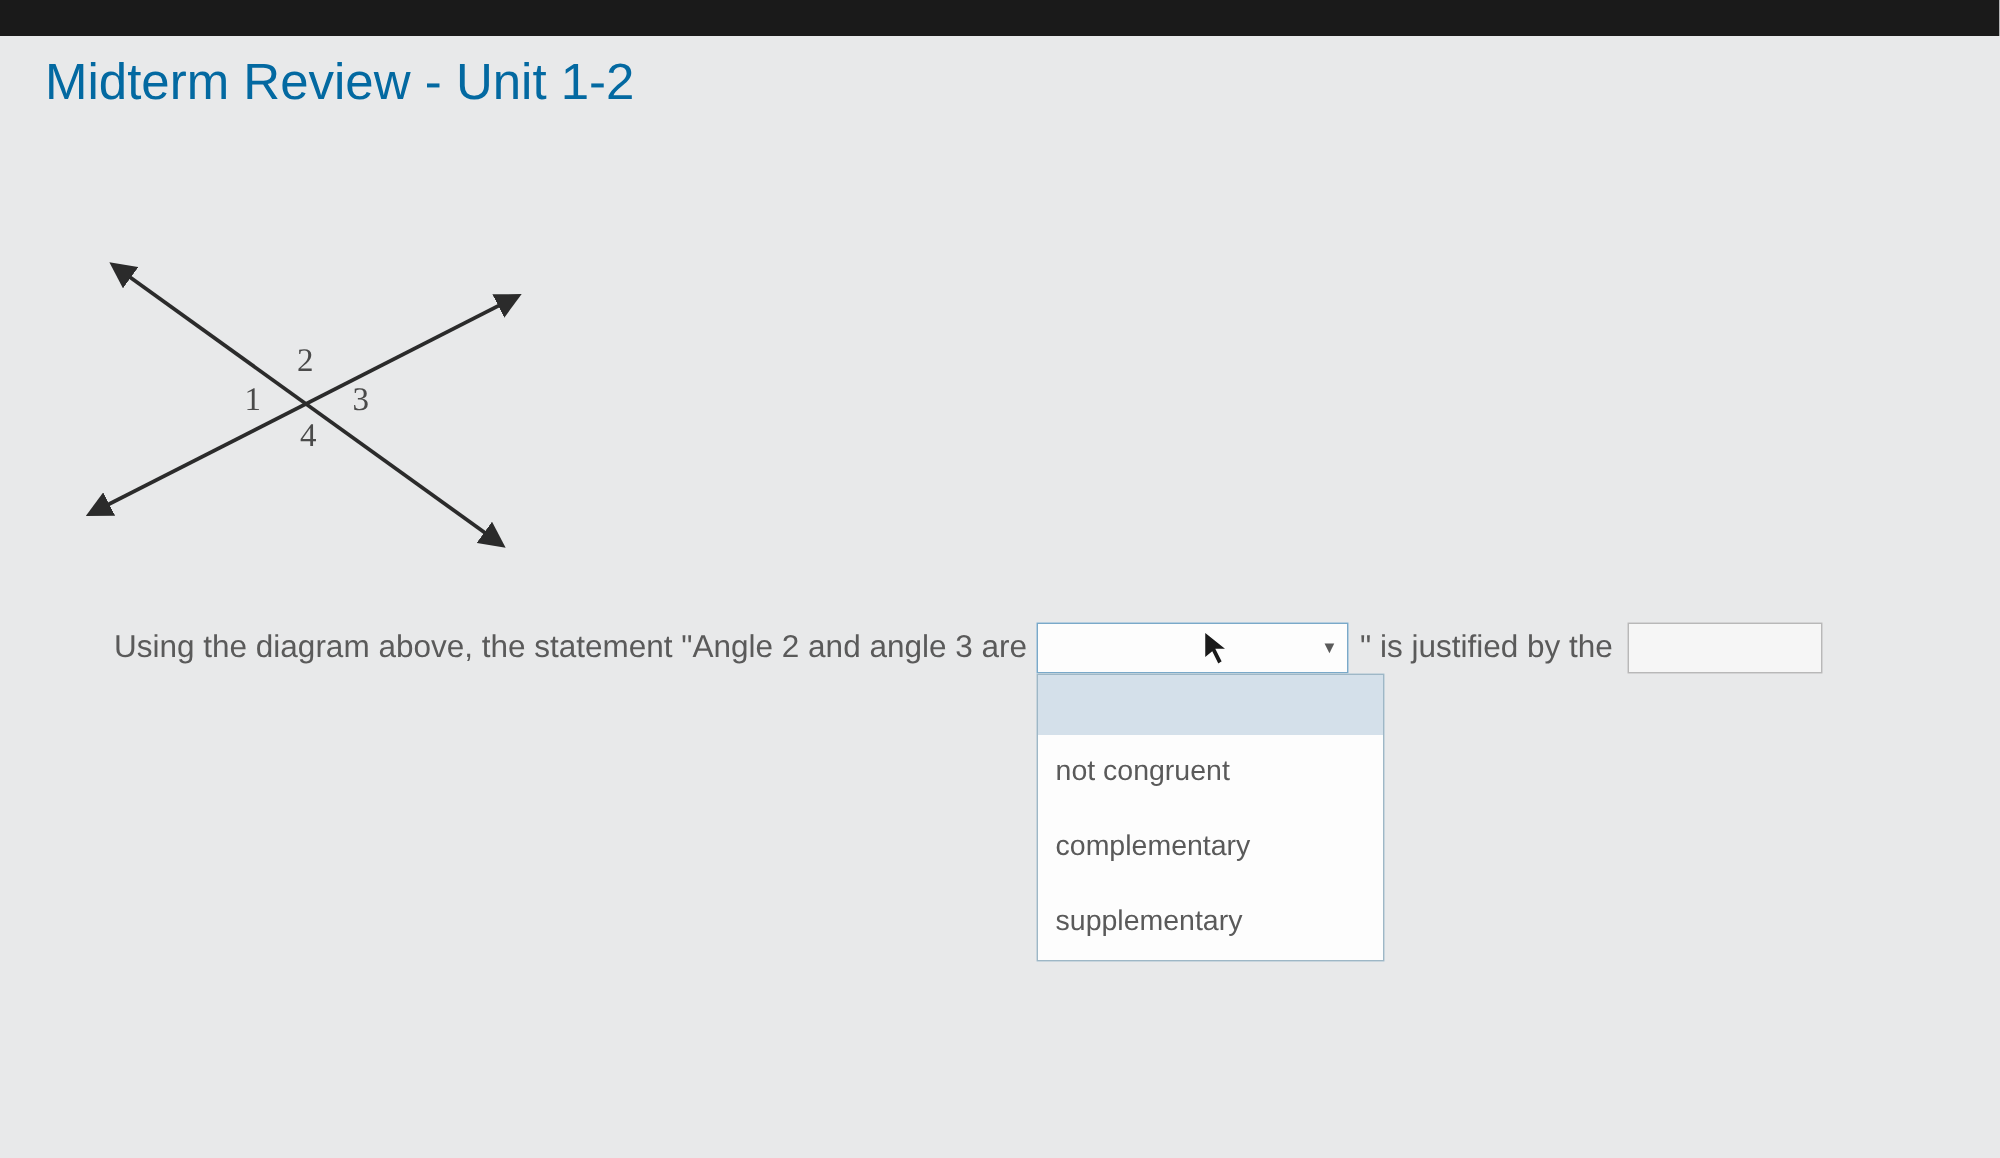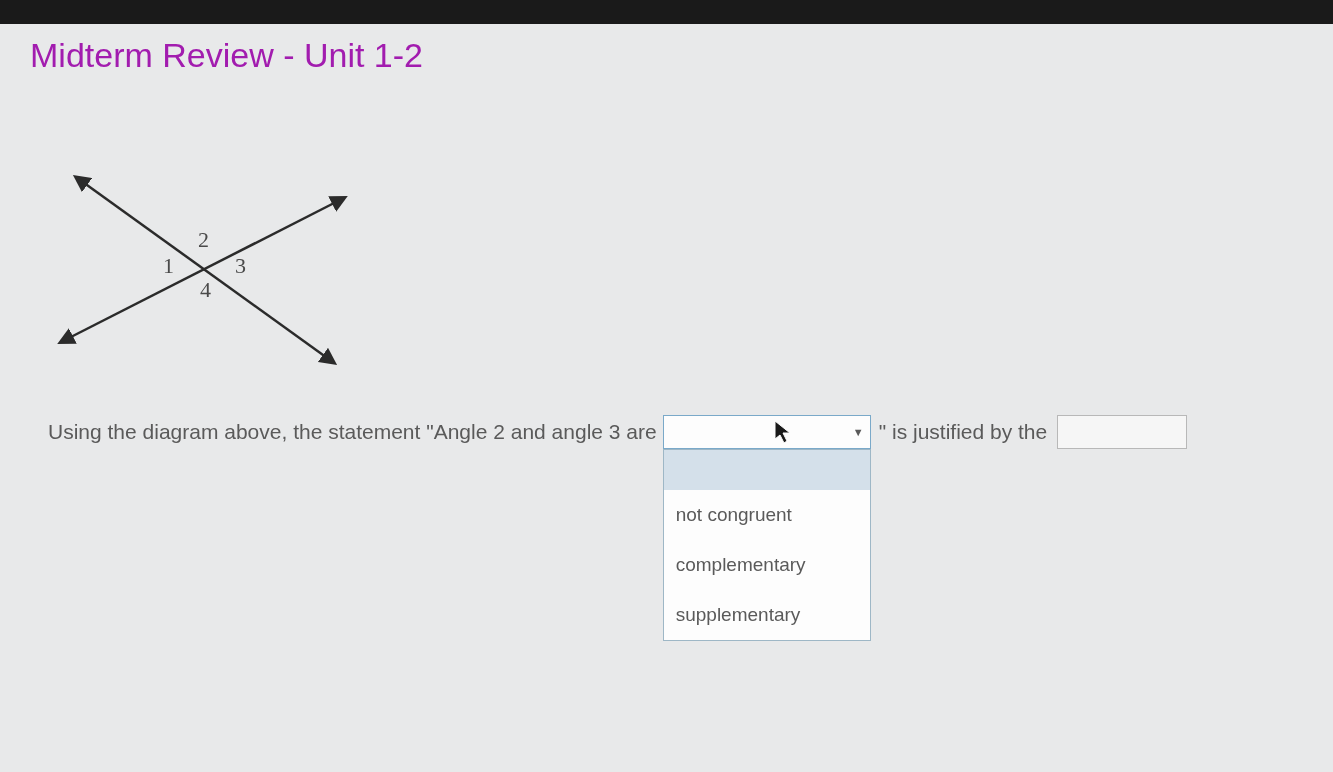--- a/index.html
+++ b/index.html
@@ -14,21 +14,21 @@
   .topbar {
     width: 100%;
     height: 24px;
     background: #1a1a1a;
   }
   .page-content {
     padding: 0;
   }
   .title {
     font-size: 34px;
-    color: #a21caf;
+    color: #0369a1;
     padding: 12px 30px 0 30px;
     font-weight: 400;
   }
   .diagram-area {
     margin: 90px 0 0 50px;
     width: 300px;
     height: 210px;
     position: relative;
   }
   .angle-label {
@@ -40,20 +40,21 @@
   .question-row {
     display: flex;
     align-items: center;
     margin: 40px 0 0 48px;
     font-size: 21px;
     color: #5a5a5a;
     position: relative;
   }
   .question-text {
     white-space: nowrap;
+    margin-left: 28px;
   }
   .dropdown-wrap {
     position: relative;
     margin: 0 6px;
   }
   .dropdown-box {
     width: 208px;
     height: 34px;
     border: 1px solid #7aa9c9;
     background: #fdfdfd;
@@ -65,21 +66,21 @@
     cursor: pointer;
   }
   .dropdown-caret {
     font-size: 11px;
     color: #5a5a5a;
   }
   .dropdown-list {
     position: absolute;
     top: 34px;
     left: 0;
-    width: 208px;
+    width: 232px;
     background: #fdfdfd;
     border: 1px solid #9eb7c6;
     box-sizing: border-box;
     z-index: 10;
   }
   .dropdown-option {
     padding: 14px 12px;
     font-size: 19px;
     color: #5a5a5a;
     cursor: pointer;

